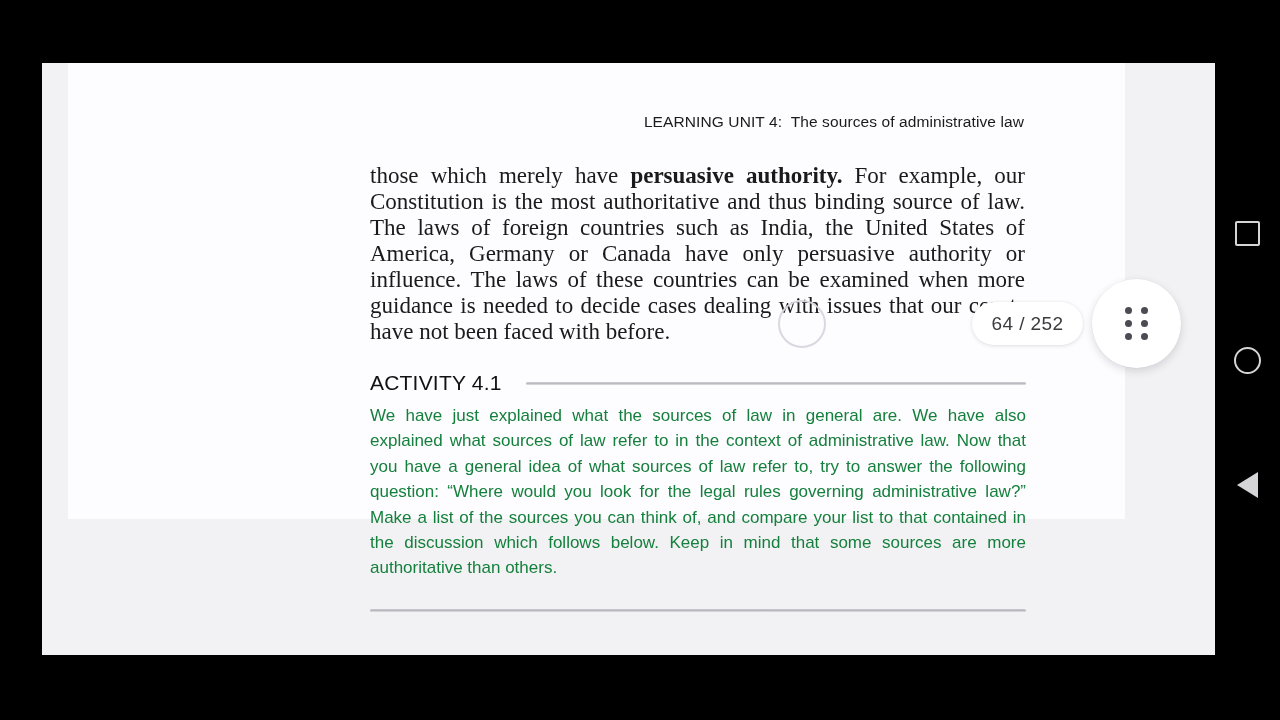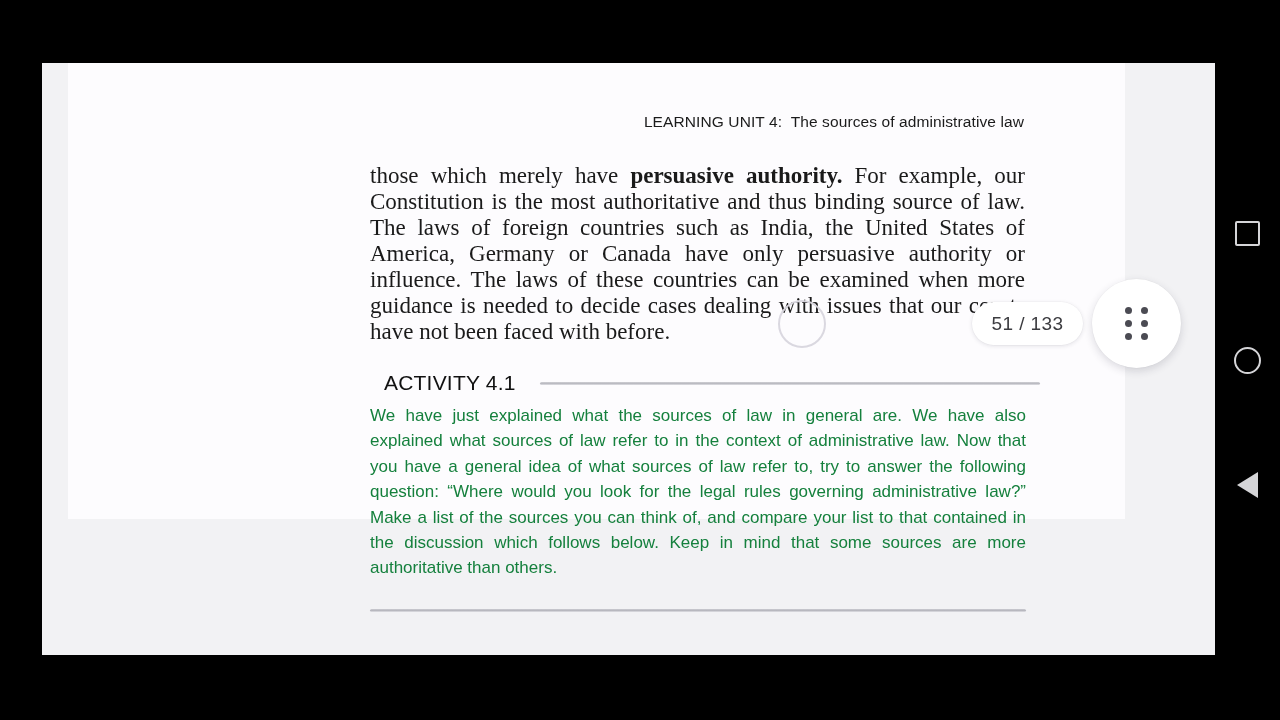--- a/index.html
+++ b/index.html
@@ -66,21 +66,21 @@
     color: #1a1a1a;
     text-align: justify;
     text-justify: inter-word;
   }
   .body-para b {
     font-weight: bold;
   }
 
   .activity-head-row {
     position: absolute;
-    left: 316px;
+    left: 302px;
     top: 308px;
     width: 656px;
     display: flex;
     align-items: center;
   }
   .activity-title {
     font-family: "Liberation Sans", sans-serif;
     font-size: 21px;
     color: #111111;
     letter-spacing: 0.2px;
@@ -247,21 +247,21 @@
       <div class="activity-para">We have just explained what the sources of law in general are. We have also explained what sources of law refer to in the context of administrative law. Now that you have a general idea of what sources of law refer to, try to answer the following question: “Where would you look for the legal rules governing administrative law?” Make a list of the sources you can think of, and compare your list to that contained in the discussion which follows below. Keep in mind that some sources are more authoritative than others.</div>
 
       <div class="bottom-rule"></div>
 
     </div>
   </div>
 
   <div class="touch-ring"></div>
 
   <div class="page-pill">
-    <span class="page-pill-label">51 / 133</span>
+    <span class="page-pill-label">64 / 252</span>
   </div>
 
   <div class="fab">
     <span class="dot-grid">
       <i></i>
         <i></i>
         <i></i>
         <i></i>
         <i></i>
         <i></i>

